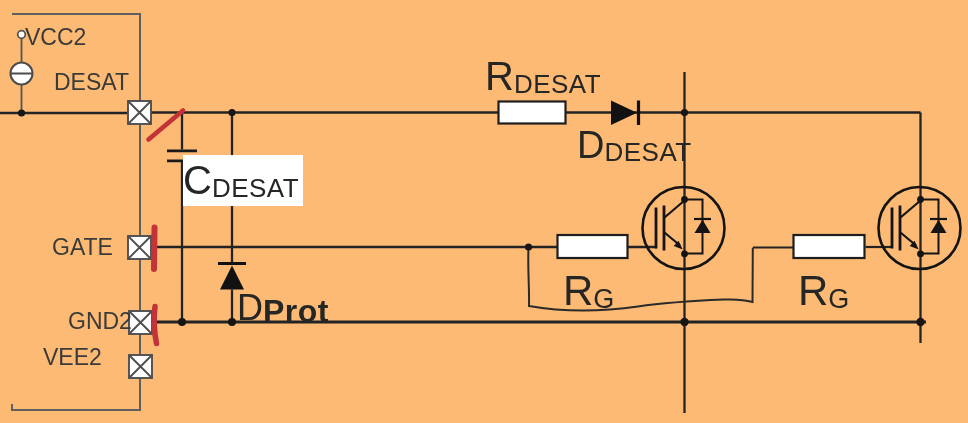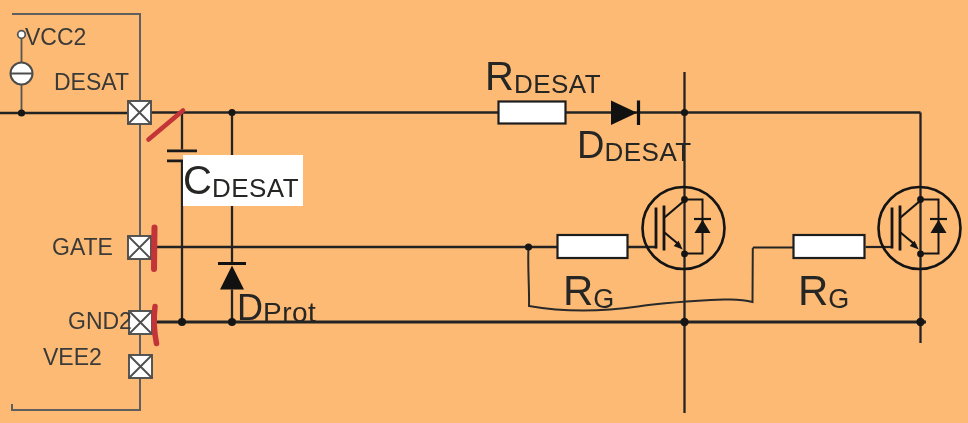--- a/index.html
+++ b/index.html
@@ -8,21 +8,21 @@
     font-family:"Liberation Sans", sans-serif;overflow:hidden;
   }
   .stage svg{position:absolute;left:0;top:0;}
   .lbl{position:absolute;color:#3a3a38;font-size:23px;line-height:1;white-space:nowrap;}
   .complabel{
     position:absolute;display:flex;align-items:flex-end;color:#262624;white-space:nowrap;
   }
   .complabel .main{font-size:40px;line-height:1;}
   .complabel .sub{font-size:26px;line-height:1;transform:translateY(1px);letter-spacing:.5px;}
   .complabel.size-dprot .main{font-size:36px;}
-  .complabel.size-dprot .sub{font-size:28px;}
+  .complabel.size-dprot .sub{font-size:32px;font-weight:bold;}
   .complabel.size-rg .main{font-size:42px;}
   .complabel.size-rg .sub{font-size:27px;}
   .complabel.bg-white{background:#ffffff;padding:5px 4px 6px 0;}
 </style>
 </head>
 <body>
 
 <div class="stage">
 
 <svg width="968" height="423" viewBox="0 0 968 423">

